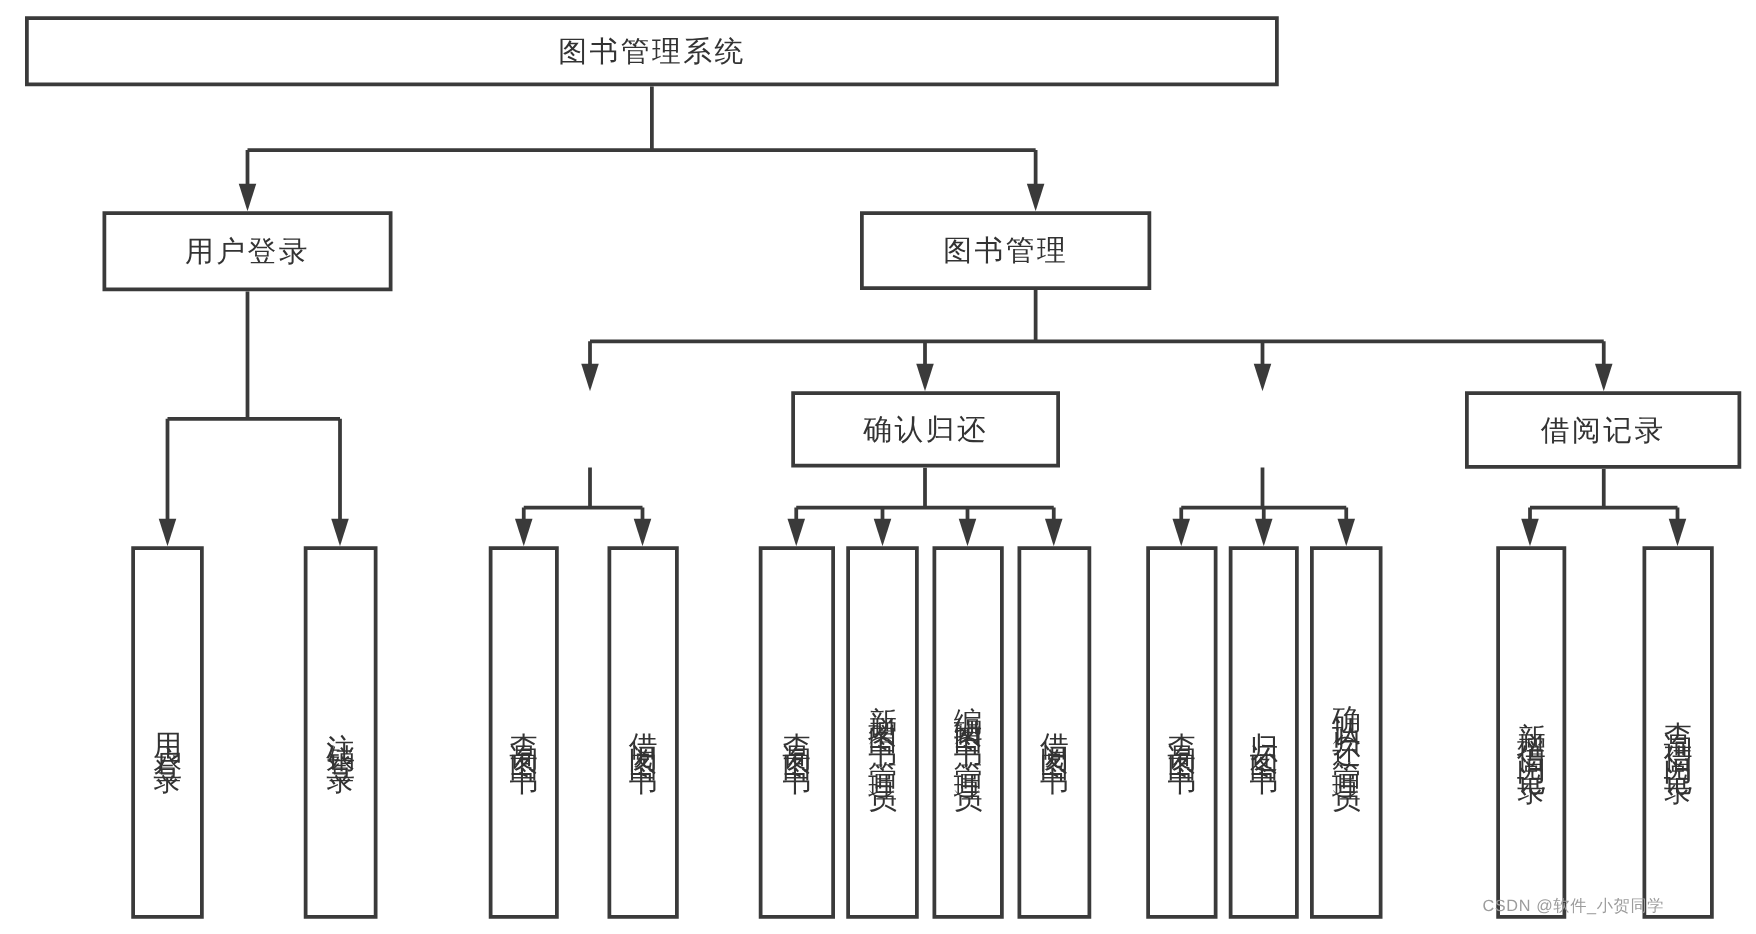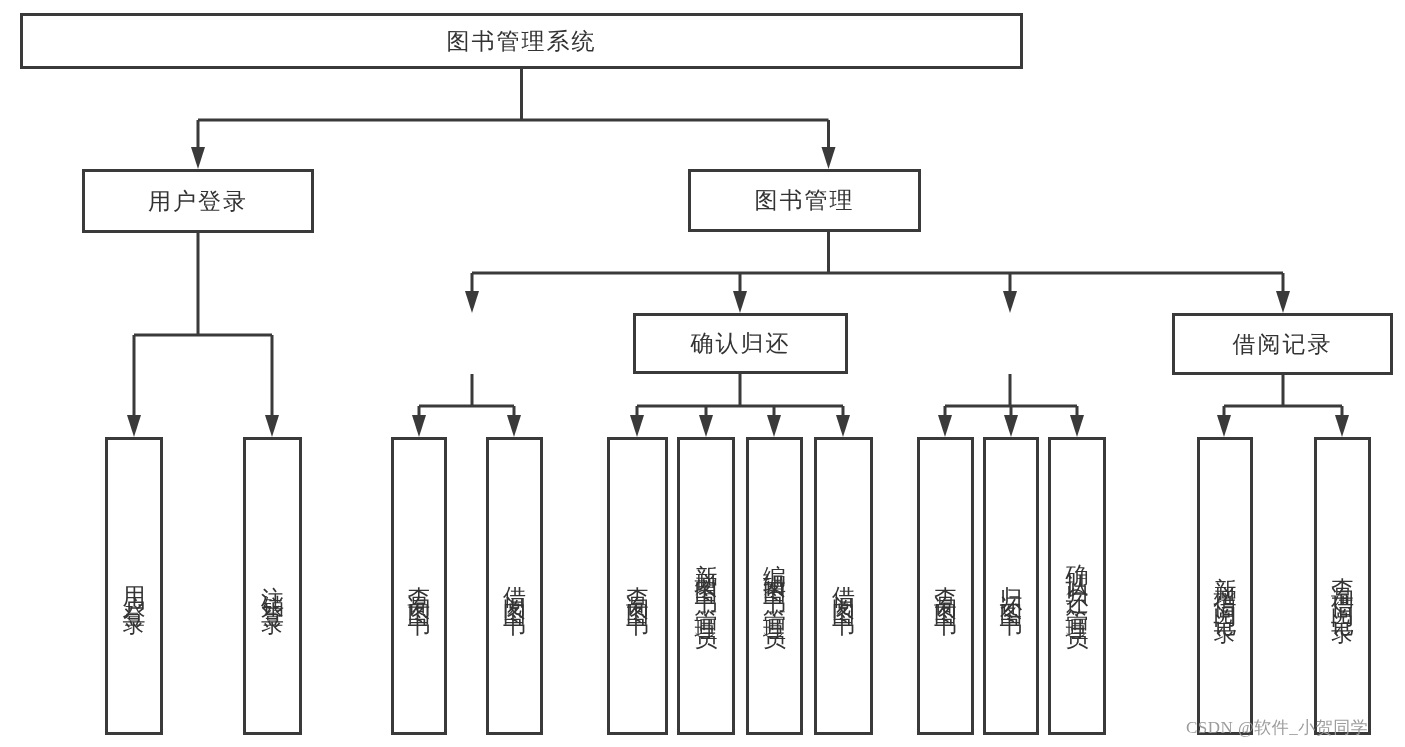--- a/index.html
+++ b/index.html
@@ -1,21 +1,21 @@
 <!DOCTYPE html>
 <html><head>
 <meta charset="utf-8">
 <style>
   html, body { margin: 0; padding: 0; background: #ffffff; }
   #canvas {
     position: relative;
     width: 1405px;
     height: 747px;
     background: #ffffff;
-    font-family: Liberation Serif, serif;
+    font-family: Liberation Sans, sans-serif;
     overflow: hidden;
   }
   #connectors {
     position: absolute;
     left: 0; top: 0;
     width: 1405px; height: 747px;
     pointer-events: none;
   }
   #connectors path {
     stroke: #3a3a3a;
@@ -46,21 +46,21 @@
     writing-mode: vertical-rl;
     text-orientation: mixed;
     letter-spacing: 9px;
     line-height: 1;
     white-space: nowrap;
   }
   #watermark {
     position: absolute;
     left: 1186px;
     top: 716px;
-    font-size: 17px;
+    font-size: 13px;
     letter-spacing: 0.5px;
     color: #9c9c9c;
     white-space: nowrap;
     z-index: 5;
   }
 </style>
 </head>
 <body>
 
 <div id="canvas">

